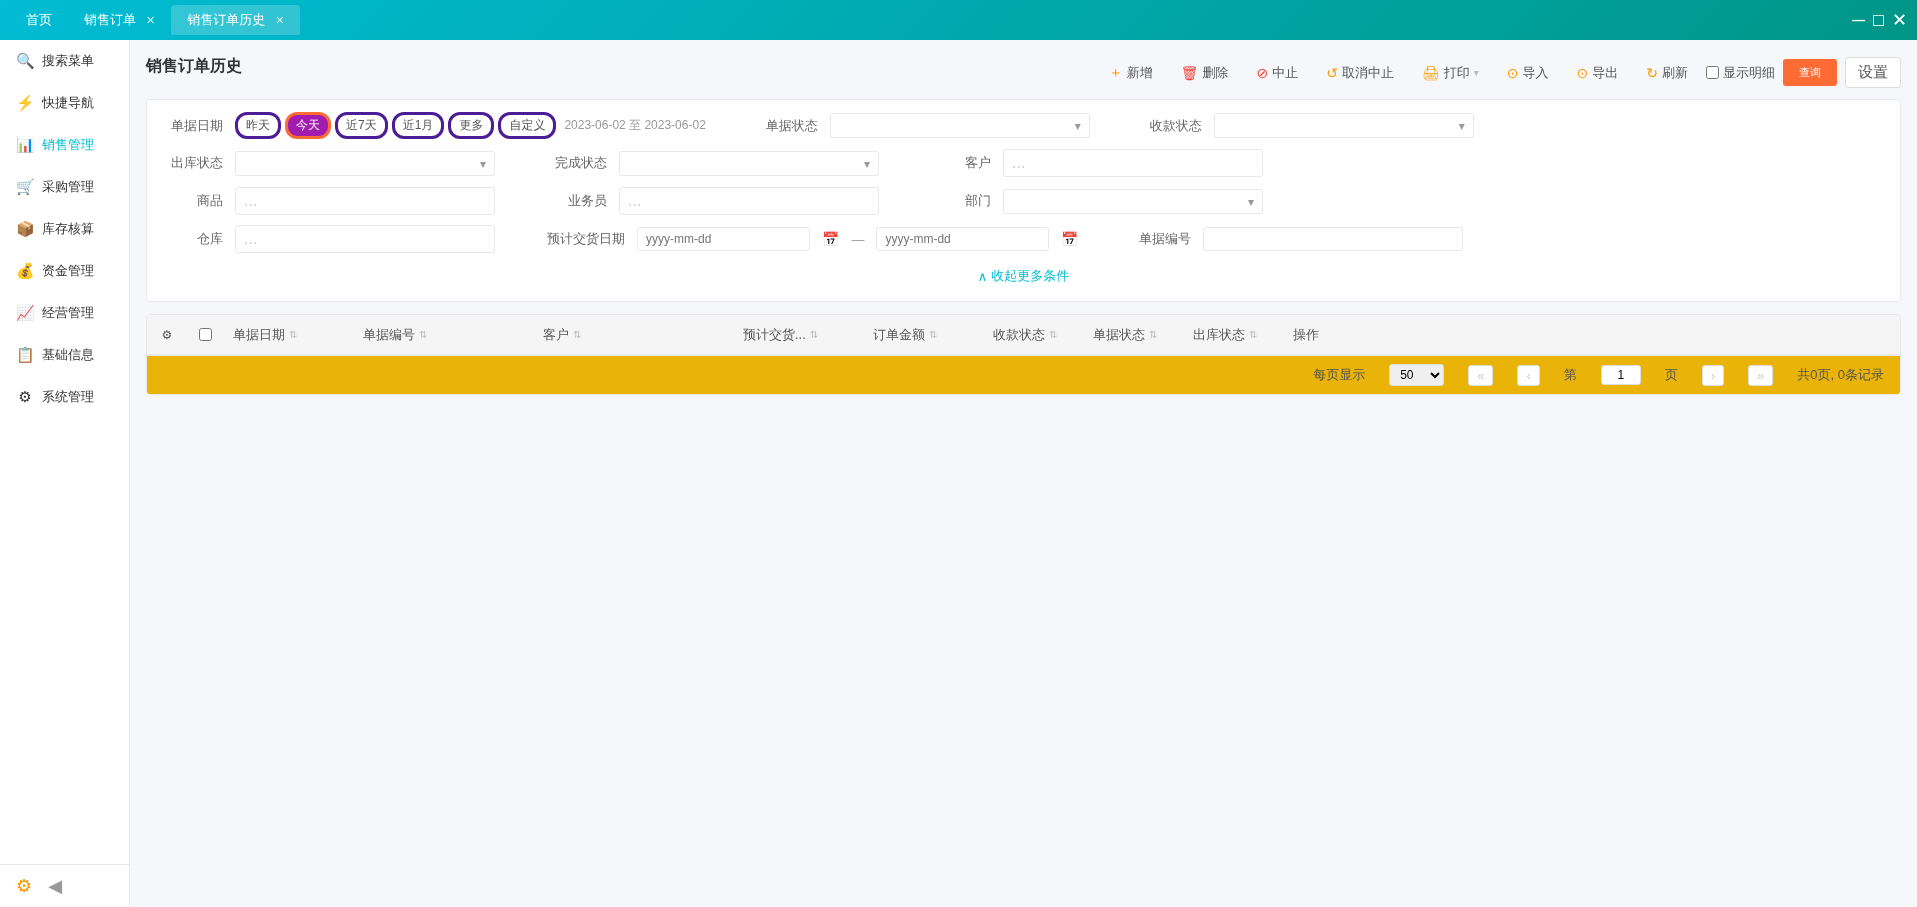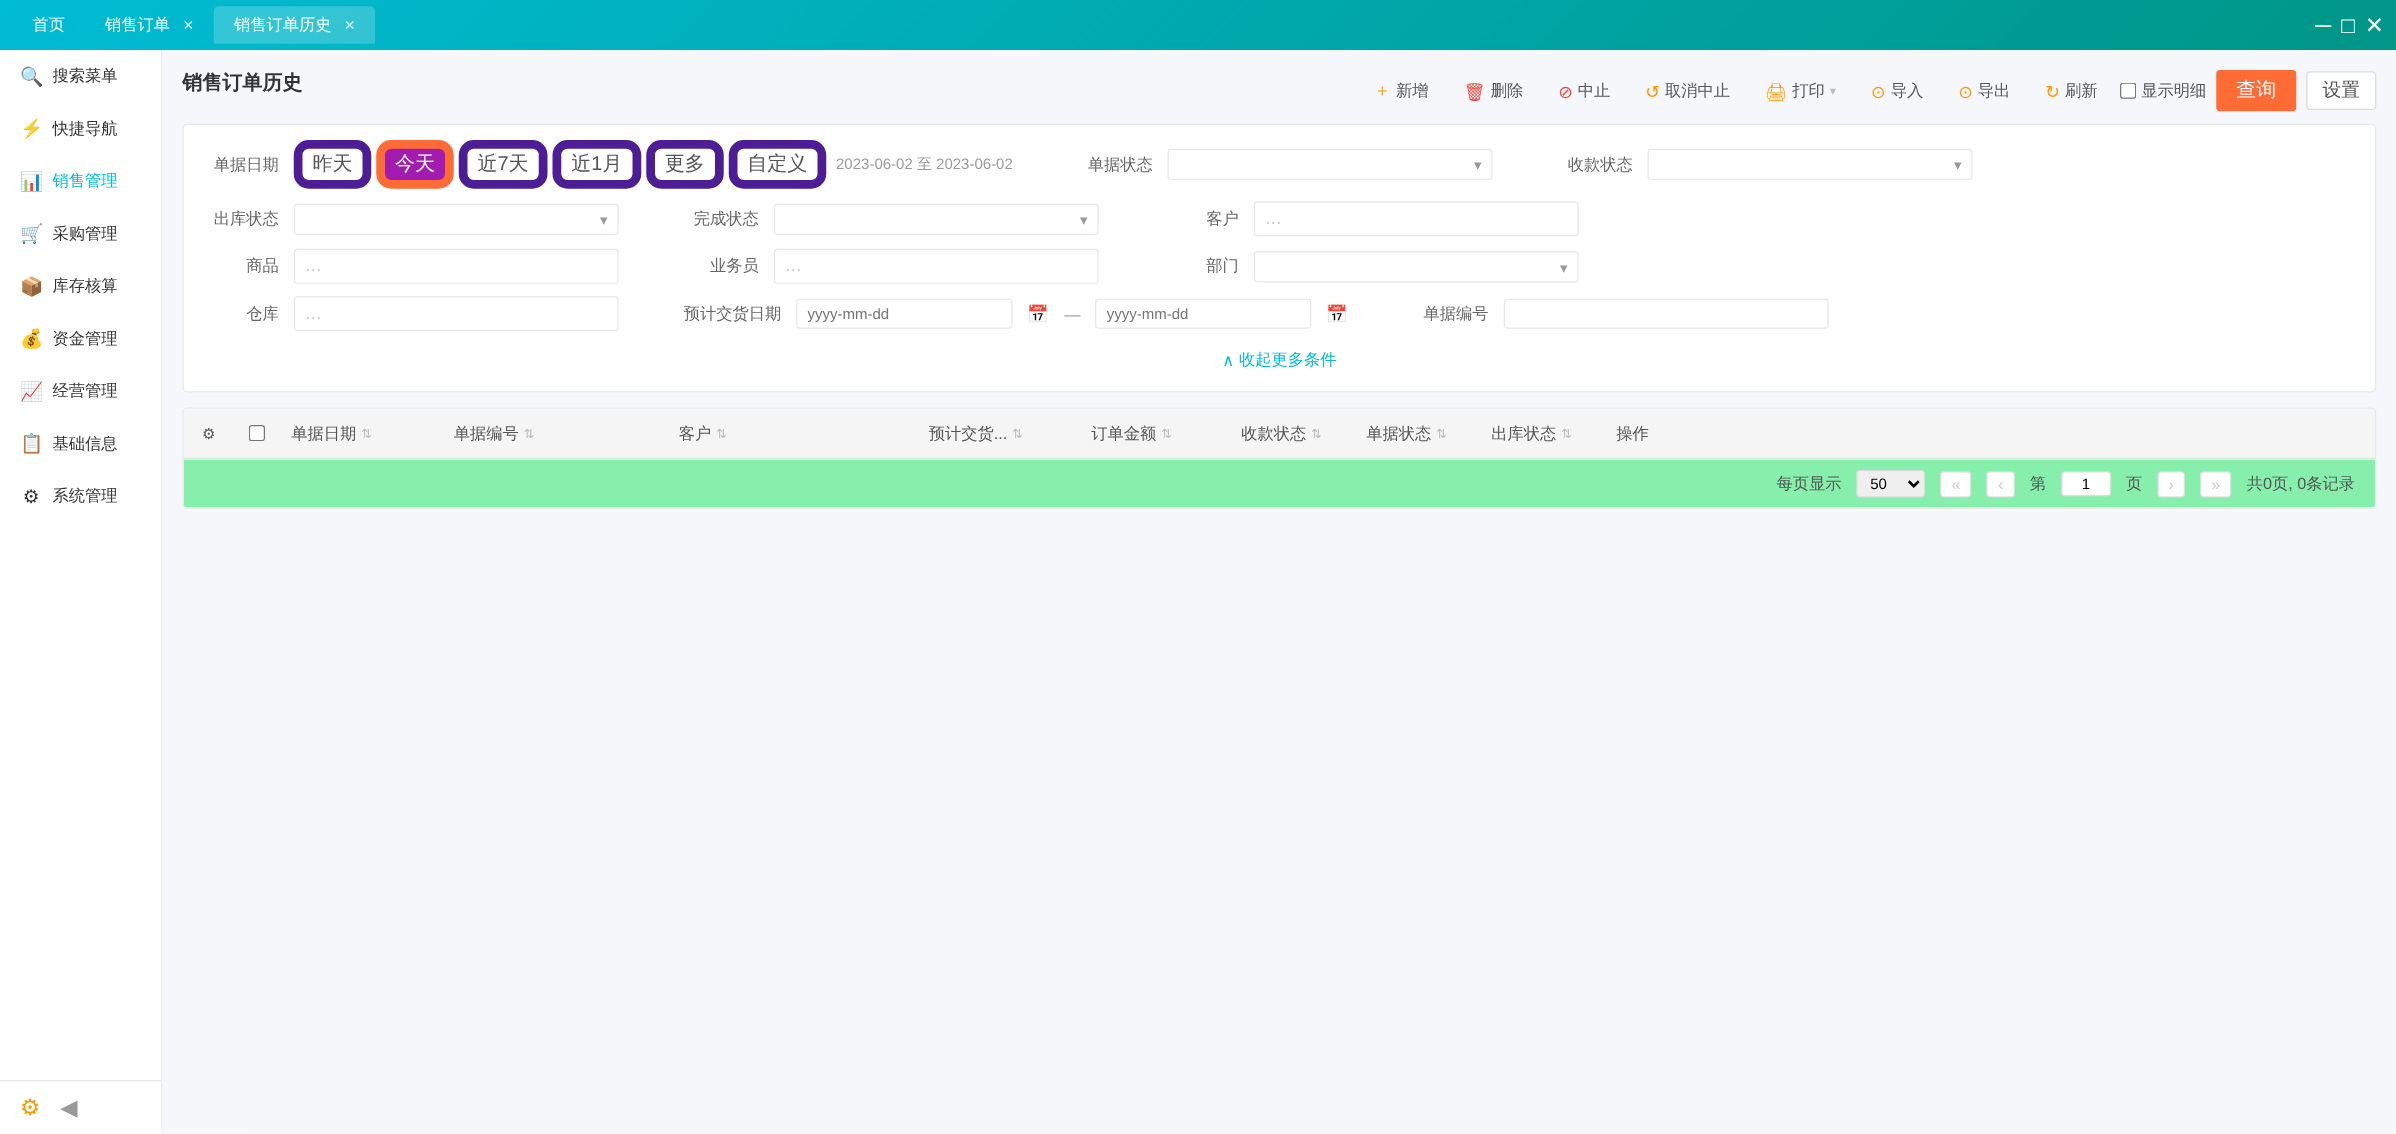--- a/index.html
+++ b/index.html
@@ -117,21 +117,21 @@
     }
     .toolbar-btn .btn-icon { color: #ff9800; font-size: 14px; }
     .toolbar-btn .btn-icon.red { color: #f44336; }
     .btn-query {
       background: #ff6b35;
       color: white;
       border: none;
       padding: 6px 16px;
       border-radius: 3px;
       cursor: pointer;
-      font-size: 16px;
+      font-size: 11px;
       margin-left: auto;
     }
     .btn-setting {
       background: white;
       color: #555;
       border: 1px solid #ddd;
       padding: 5px 12px;
       border-radius: 3px;
       cursor: pointer;
       font-size: 15px;
@@ -166,24 +166,24 @@
       min-width: 60px;
       text-align: right;
     }
     .filter-date-group {
       display: flex;
       align-items: center;
       gap: 4px;
     }
     .date-btn {
       padding: 2px 8px;
-      border: 7px solid #4c1d95;
+      border: 3px solid #4c1d95;
       border-radius: 12px;
       cursor: pointer;
-      font-size: 16px;
+      font-size: 12px;
       background: white;
       color: #555;
     }
     .date-btn.active {
       background: #a21caf;
       color: white;
       border-color: #ff6b35;
     }
     .date-range {
       font-size: 12px;
@@ -290,23 +290,23 @@
       margin-bottom: 16px;
     }
     .empty-text { font-size: 13px; color: #bbb; }
 
     
     .pagination-bar {
       display: flex;
       align-items: center;
       justify-content: flex-end;
       padding: 8px 16px;
-      background: #86efac;
+      background: #eab308;
       border-top: 1px solid #e8e8e8;
-      gap: 12px;
+      gap: 24px;
       font-size: 12px;
       color: #555;
     }
     .page-size-select {
       border: 1px solid #ddd;
       border-radius: 3px;
       padding: 2px 6px;
       font-size: 12px;
     }
     .page-nav-btn {

